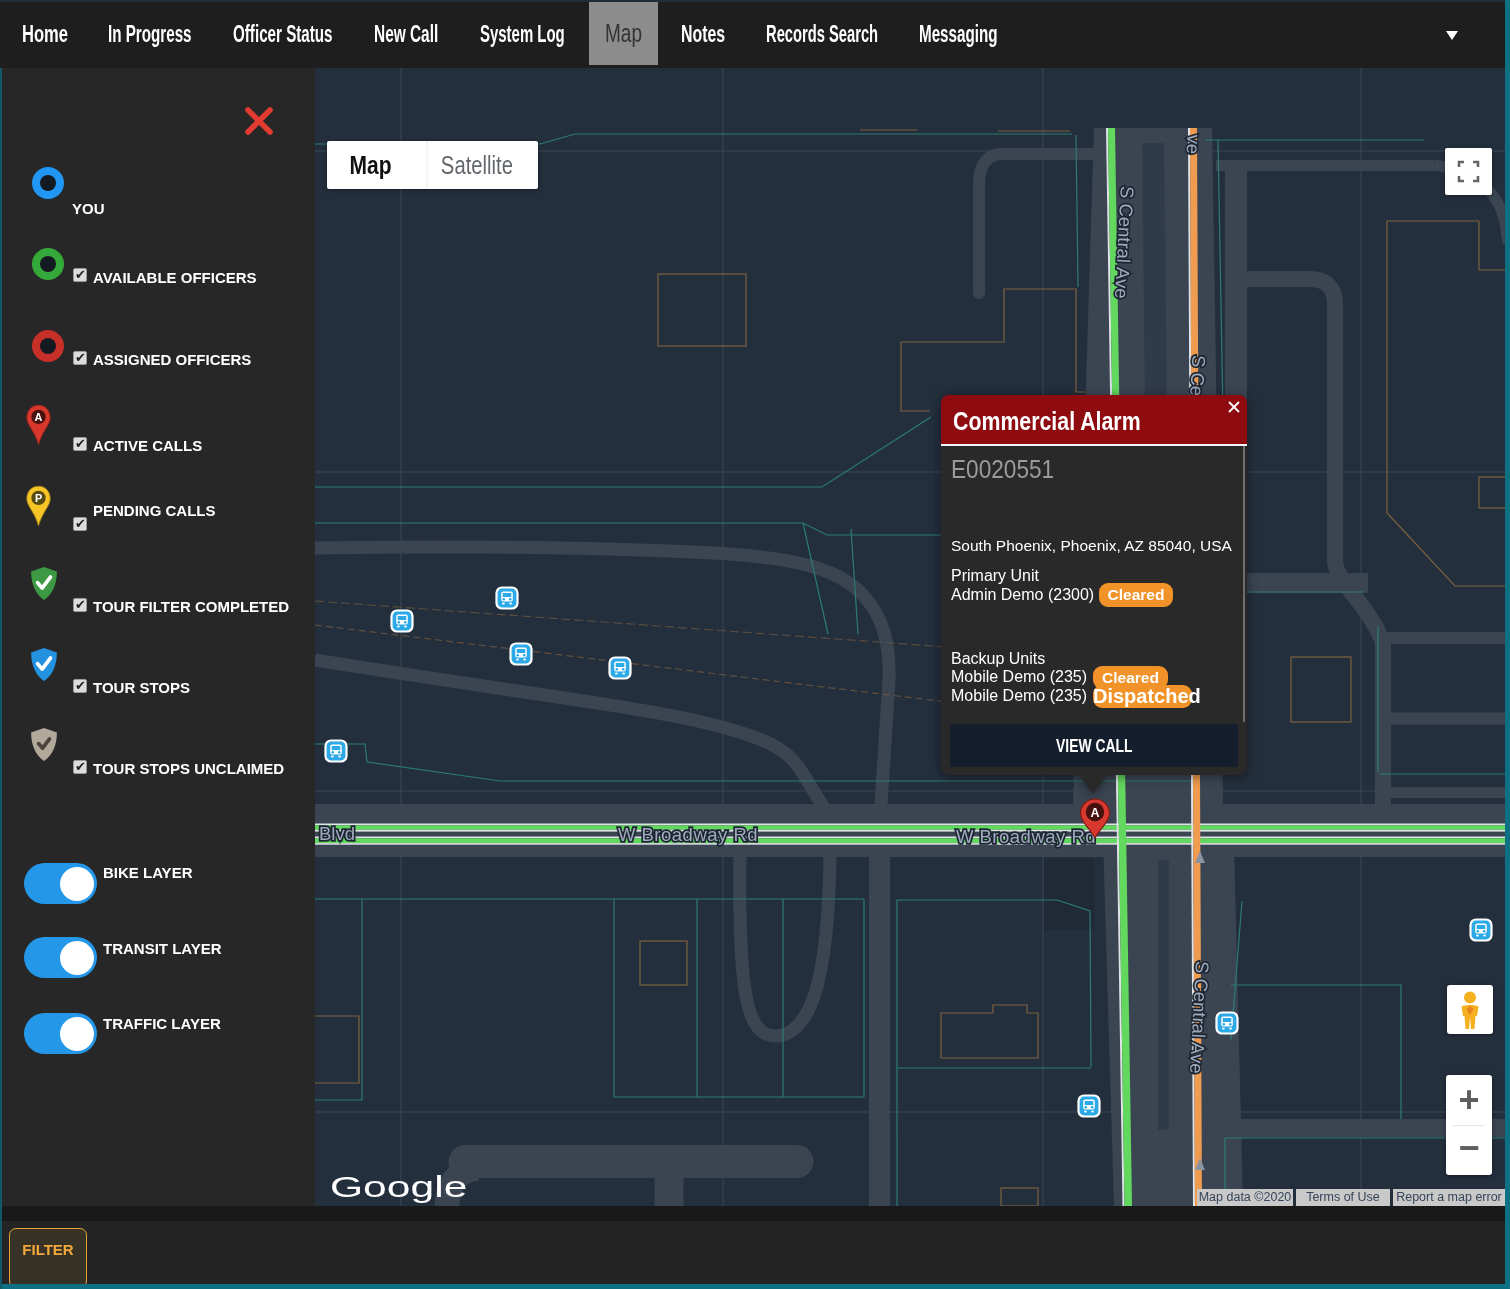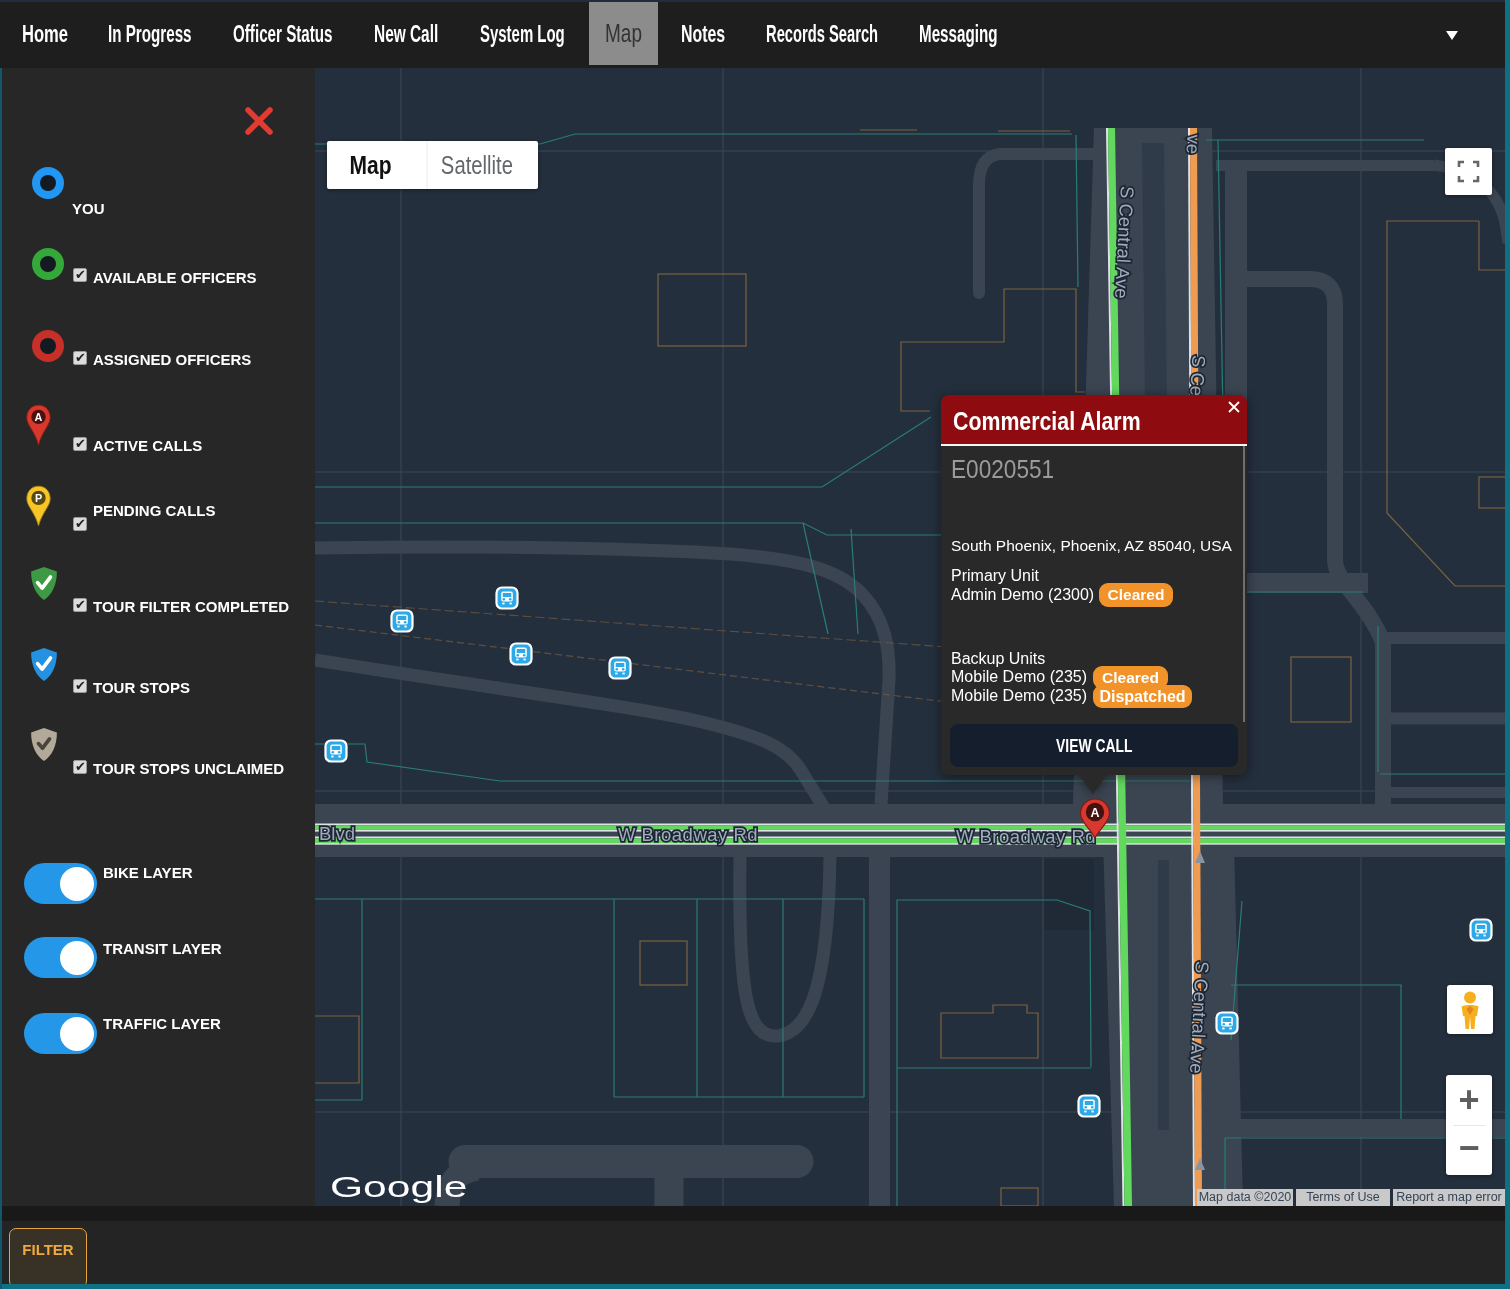--- a/index.html
+++ b/index.html
@@ -45,21 +45,21 @@
 
 .attr { position:absolute; top:1189px; height:17px; background:#c9c9c9; color:#36455a; font-size:12.5px; line-height:17px; text-align:center; z-index:14; }
 
 
 #popup { position:absolute; left:941px; top:395px; width:306px; z-index:22; filter:drop-shadow(0 2px 6px rgba(0,0,0,.45)); }
 #popup .hdr { position:relative; height:51px; background:#8e0c10; border-radius:8px 8px 0 0; border-bottom:2px solid #f5f5f5; }
 #popup .hdr h2 { position:absolute; left:12px; top:11px; color:#fff; font-size:26px; font-weight:700; transform:scaleX(0.82); transform-origin:0 50%; white-space:nowrap; }
 #popup .bod { position:relative; height:329px; background:#292929; border-radius:0 0 8px 8px; }
 #popup .tail { position:absolute; left:138px; top:380px; width:0; height:0; border-left:14px solid transparent; border-right:14px solid transparent; border-top:19px solid #292929; }
 .badge { display:inline-block; background:#f2932a; color:#fff; font-weight:700; border-radius:9px; text-align:center; }
-#viewcall { position:absolute; left:9px; top:278px; width:288px; height:43px; background:#141e2c; border-radius:8px; color:#fff; font-size:19px; font-weight:700; text-align:center; line-height:43px; }
+#viewcall { position:absolute; left:9px; top:278px; width:288px; height:43px; background:#141e2c; border-radius:2px; color:#fff; font-size:19px; font-weight:700; text-align:center; line-height:43px; }
 #viewcall span { display:inline-block; transform:scaleX(0.73); }
 
 
 #footstrip { position:absolute; left:0; top:1206px; width:1510px; height:15px; background:#191919; z-index:12; }
 #footer { position:absolute; left:0; top:1221px; width:1510px; height:63px; background:#242424; z-index:12; }
 #filterbtn { position:absolute; left:9px; top:7px; width:78px; height:60px; border:1.5px solid #e8a33d; border-radius:7px; background:rgba(232,163,61,0.10); color:#f2a93b; font-size:15px; font-weight:700; text-align:center; line-height:42px; }
 #sb-right { position:absolute; right:0; top:0; width:5px; height:1289px; background:#0d7183; z-index:40; }
 #sb-bottom { position:absolute; left:0; top:1284px; width:1510px; height:5px; background:#0d7183; z-index:40; }
 #sb-left { position:absolute; left:0; top:68px; width:2px; height:1221px; background:#11596a; z-index:40; }
 </style>
@@ -352,21 +352,21 @@
     <div class="bod">
       <div class="abs" style="left:10px; top:8px; color:#9b9b9b; font-size:26px; transform:scaleX(0.87); transform-origin:0 0;">E0020551</div>
       <div class="abs" style="left:10px; top:57px; color:#fff; font-size:15.5px; white-space:nowrap;margin-top:34px;">South Phoenix, Phoenix, AZ 85040, USA</div>
       <div class="abs" style="left:10px; top:121px; color:#fff; font-size:16px;">Primary Unit</div>
       <div class="abs" style="left:10px; top:140px; color:#fff; font-size:16px;">Admin Demo (2300)</div>
       <div class="badge" style="position:absolute; left:158px; top:137px; width:74px; height:24px; font-size:15.5px; line-height:24px;">Cleared</div>
       <div class="abs" style="left:10px; top:204px; color:#fff; font-size:16px;">Backup Units</div>
       <div class="abs" style="left:10px; top:222px; color:#fff; font-size:16px;">Mobile Demo (235)</div>
       <div class="badge" style="position:absolute; left:152px; top:220px; width:75px; height:23px; font-size:15.5px; line-height:23px;">Cleared</div>
       <div class="abs" style="left:10px; top:241px; color:#fff; font-size:16px;">Mobile Demo (235)</div>
-      <div class="badge" style="position:absolute; left:152px; top:239px; width:99px; height:23px; font-size:16px; line-height:23px;">Dispatched</div>
+      <div class="badge" style="position:absolute; left:152px; top:239px; width:99px; height:23px; font-size:20px; line-height:23px;">Dispatched</div>
       <div class="abs" style="left:302px; top:0px; width:2px; height:276px; background:#6e6e6e;"></div>
       <div id="viewcall"><span>VIEW CALL</span></div>
     </div>
     <div class="tail"></div>
   </div>
 
   <div id="footstrip"></div>
   <div id="footer">
       <div id="filterbtn">FILTER</div>
     </div>

